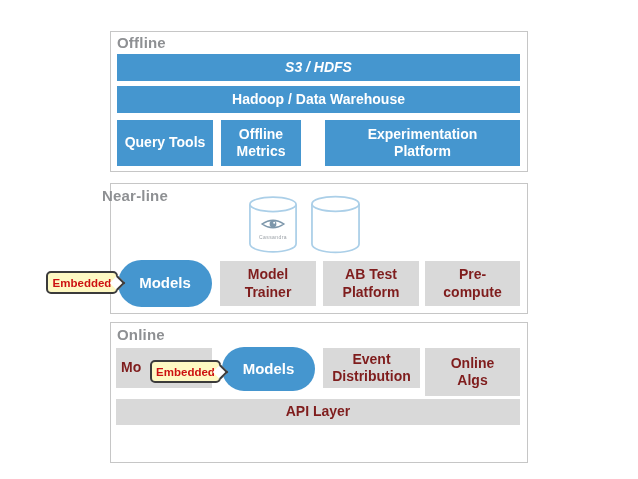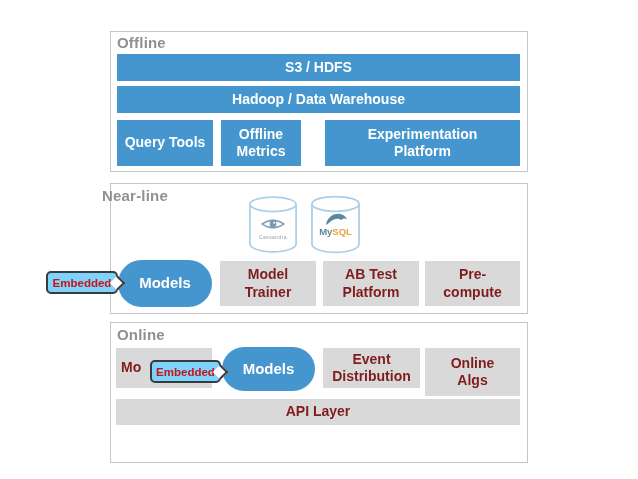--- a/index.html
+++ b/index.html
@@ -22,21 +22,21 @@
     line-height:1.25;box-sizing:border-box;
   }
   .graybox{
     position:absolute;background:#d9d9d9;color:#7f1d1d;font-weight:bold;font-size:14px;
     display:flex;align-items:center;justify-content:center;text-align:center;
     line-height:1.25;box-sizing:border-box;
   }
   .pill{border-radius:24px;font-size:15px;}
   .occluded{justify-content:flex-start;padding-left:5px;overflow:hidden;}
   .callout{
-    position:absolute;background:#7dd3fc;border:2px solid #3b3b3b;border-radius:5px;
+    position:absolute;background:#fef9c3;border:2px solid #3b3b3b;border-radius:5px;
     display:flex;align-items:center;justify-content:center;z-index:30;box-sizing:border-box;
     font-size:11.5px;font-weight:bold;color:#cc1111;
   }
   .callout::before{
     content:'';position:absolute;right:-7px;top:50%;width:9px;height:9px;background:#fff;
     border-right:2px solid #3b3b3b;border-top:2px solid #3b3b3b;
     transform:translateY(-50%) rotate(45deg);
   }
   .cylinder{position:absolute;}
   .cyl-logo{
@@ -50,21 +50,21 @@
   .ev-text{font-size:11px;line-height:1;color:#555;}
   .ev-red{color:#c0392b;font-weight:bold;}
 </style>
 </head>
 <body>
 
 <div class="stage">
 
   <div class="panel panel-offline"></div>
   <div class="layer-label" style="left:117px;top:34px;">Offline</div>
-  <div class="bluebox" style="left:117px;top:54px;width:403px;height:27px;">S3 / HDFS</div>
+  <div class="bluebox" style="left:117px;top:54px;width:403px;height:27px;font-style:italic;">S3 / HDFS</div>
   <div class="bluebox" style="left:117px;top:86px;width:403px;height:27px;">Hadoop / Data Warehouse</div>
   <div class="bluebox" style="left:117px;top:120px;width:96px;height:46px;">Query Tools</div>
   <div class="bluebox" style="left:221px;top:120px;width:80px;height:46px;padding:0 14px;">Offline Metrics</div>
   <div class="bluebox" style="left:325px;top:120px;width:195px;height:46px;padding:0 30px;">Experimentation Platform</div>
 
   <div class="panel panel-nearline"></div>
   <div class="layer-label" style="left:102px;top:187px;">Near-line</div>
 
   <div class="cylinder" style="left:248px;top:194px;width:50px;height:61px;">
     <svg width="50" height="61" viewBox="0 0 52 62">
@@ -79,26 +79,20 @@
       </svg>
       <span class="cass-text">Cassandra</span>
     </div>
   </div>
 
   <div class="cylinder" style="left:310px;top:194px;width:51px;height:61px;">
     <svg width="51" height="61" viewBox="0 0 52 62">
       <path d="M2 10 L2 51 C2 55.7 12.7 59.5 26 59.5 C39.3 59.5 50 55.7 50 51 L50 10" fill="#ffffff" stroke="#abcfe8" stroke-width="1.8"></path>
       <ellipse cx="26" cy="10" rx="24" ry="7.5" fill="#ffffff" stroke="#abcfe8" stroke-width="1.8"></ellipse>
     </svg>
-    <div class="cyl-logo" style="top:18px;">
-      <svg width="24" height="14" viewBox="0 0 24 14">
-        <path d="M2 13 C3 6 9 1 16 2 C19 2.5 21 4 23 7 C20 6 19 6.5 17 8 C14 5.5 9 7 6 10 C4.5 11.2 3.5 12.2 2 13 Z" fill="#5d87a1"></path>
-      </svg>
-      <span class="mysql-text"><span class="mysql-my">My</span><span class="mysql-sql">SQL</span></span>
-    </div>
   </div>
 
 
   <div class="bluebox pill" style="left:118px;top:260px;width:94px;height:47px;z-index:10;">Models</div>
   <div class="graybox" style="left:220px;top:261px;width:96px;height:45px;padding:0 18px;">Model Trainer</div>
   <div class="graybox" style="left:323px;top:261px;width:96px;height:45px;padding:0 18px;">AB Test Platform</div>
   <div class="graybox" style="left:425px;top:261px;width:95px;height:45px;padding:0 12px;">Pre-compute</div>
 
   <div class="callout" style="left:46px;top:271px;width:72px;height:23px;">Embedded</div>
 

